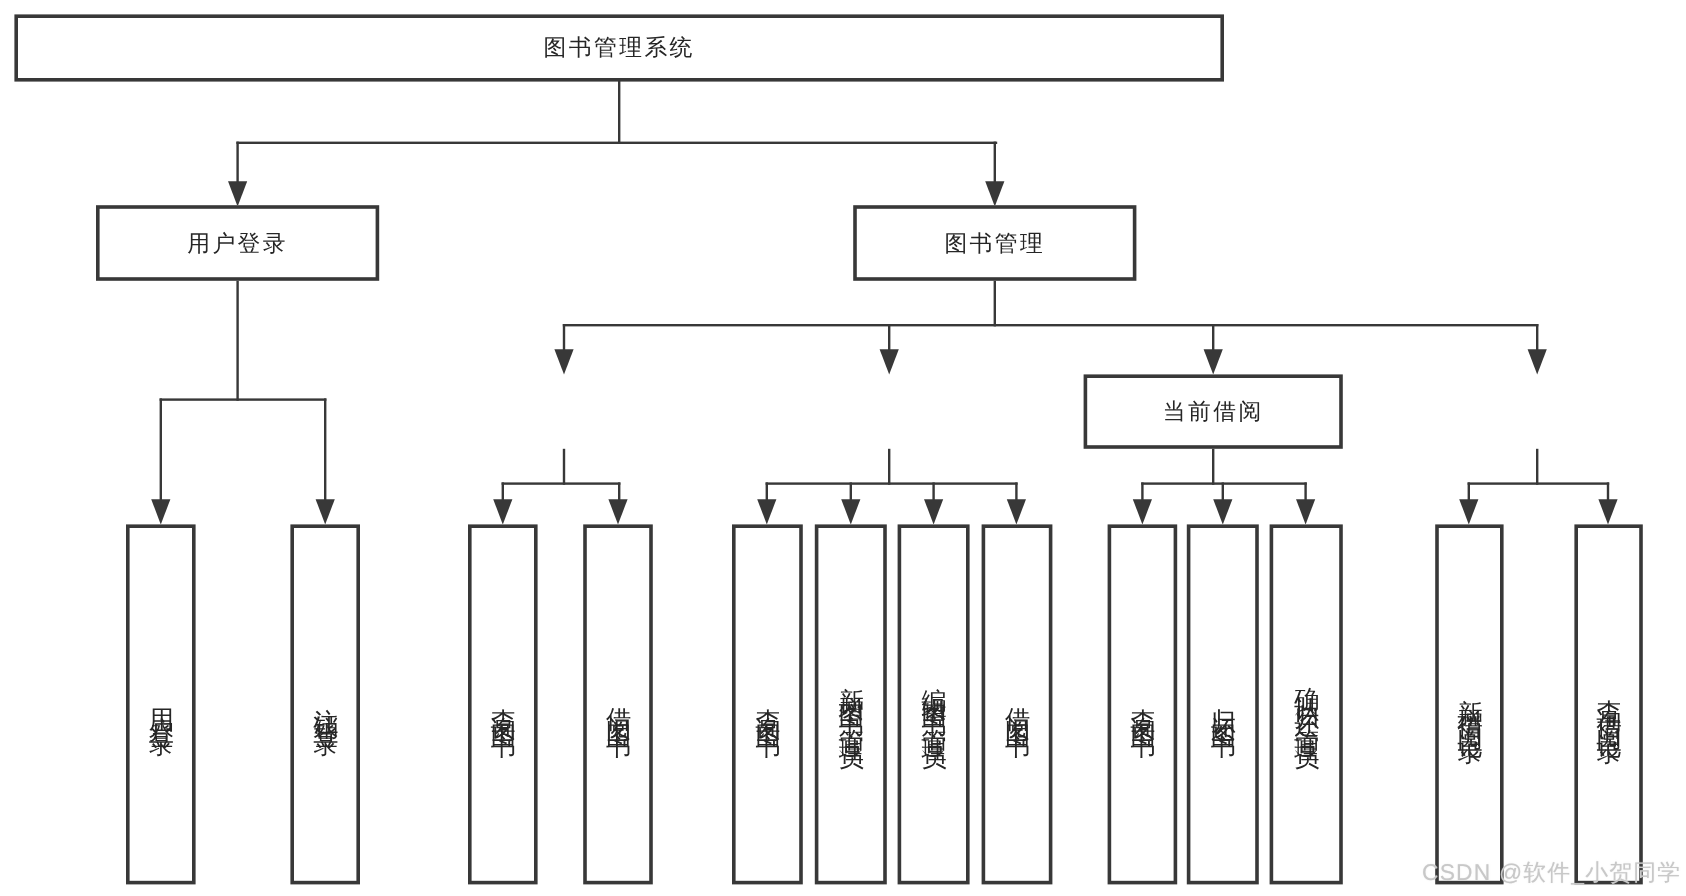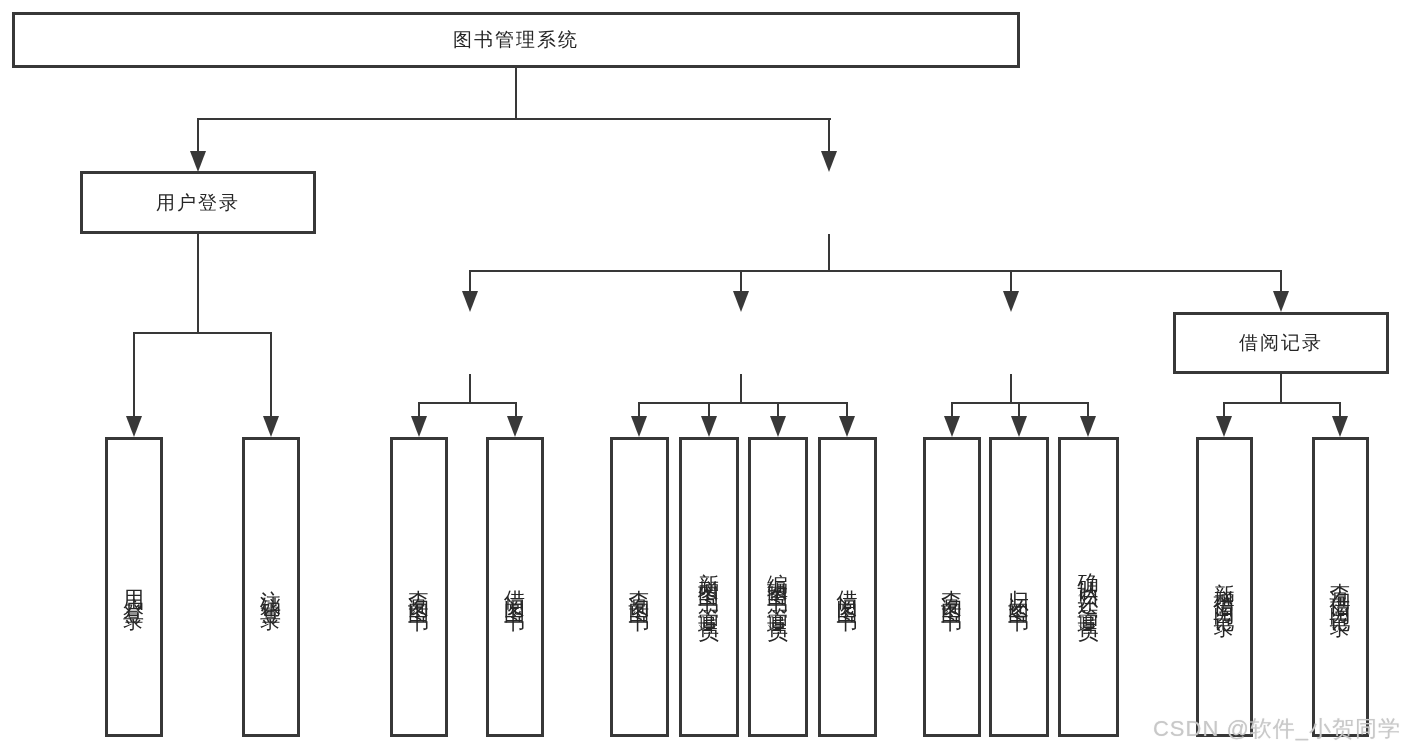--- a/index.html
+++ b/index.html
@@ -31,41 +31,42 @@
     font-size:21px;letter-spacing:7px;color:var(--text);line-height:1;
     white-space:nowrap;
   }
   .vl{position:absolute;width:2px;background:var(--line);}
   .hl{position:absolute;height:2px;background:var(--line);}
   .ar{position:absolute;width:0;height:0;
       border-left:8px solid transparent;border-right:8px solid transparent;
       border-top:21px solid var(--line);}
   .watermark{
     position:absolute;top:714px;right:4px;
-    font-size:22px;color:var(--watermark);letter-spacing:1px;
+    font-size:19px;color:var(--watermark);letter-spacing:1px;
     text-shadow:0 0 1px rgba(200,200,200,.6);
   }
 </style>
 </head>
 <body>
 
 <div id="canvas">
 
   <div class="box" style="left:12px;top:12px;width:1008px;height:56px">图书管理系统</div>
 
   <div>
     <div class="vl" style="left:515px;top:67px;height:53px"></div>
     <div class="hl" style="left:197px;top:118px;width:634px"></div>
     <div class="vl" style="left:197px;top:118px;height:34px"></div>
     <div class="ar" style="left:190px;top:151px"></div>
     <div class="vl" style="left:828px;top:118px;height:34px"></div>
     <div class="ar" style="left:821px;top:151px"></div>
   </div>
 
   <div class="box" style="left:80px;top:171px;width:236px;height:63px">用户登录</div>
+  <div class="box" style="left:711px;top:171px;width:236px;height:63px">图书管理</div>
 
   <div>
     <div class="vl" style="left:197px;top:234px;height:100px"></div>
     <div class="hl" style="left:133px;top:332px;width:139px"></div>
     <div class="vl" style="left:133px;top:332px;height:86px"></div>
     <div class="ar" style="left:126px;top:416px"></div>
     <div class="vl" style="left:270px;top:332px;height:86px"></div>
     <div class="ar" style="left:263px;top:416px"></div>
   </div>
 
@@ -75,21 +76,21 @@
     <div class="vl" style="left:469px;top:270px;height:24px"></div>
     <div class="ar" style="left:462px;top:291px"></div>
     <div class="vl" style="left:740px;top:270px;height:24px"></div>
     <div class="ar" style="left:733px;top:291px"></div>
     <div class="vl" style="left:1010px;top:270px;height:24px"></div>
     <div class="ar" style="left:1003px;top:291px"></div>
     <div class="vl" style="left:1280px;top:270px;height:24px"></div>
     <div class="ar" style="left:1273px;top:291px"></div>
   </div>
 
-  <div class="box" style="left:1173px;top:312px;width:216px;height:62px">借阅记录</div>
+  <div class="box" style="left:903px;top:312px;width:216px;height:62px">当前借阅</div>
 
   <div>
     <div class="vl" style="left:469px;top:374px;height:30px"></div>
     <div class="hl" style="left:418px;top:402px;width:99px"></div>
     <div class="vl" style="left:418px;top:402px;height:16px"></div>
     <div class="ar" style="left:411px;top:416px"></div>
     <div class="vl" style="left:515px;top:402px;height:16px"></div>
     <div class="ar" style="left:507px;top:416px"></div>
   </div>
 

